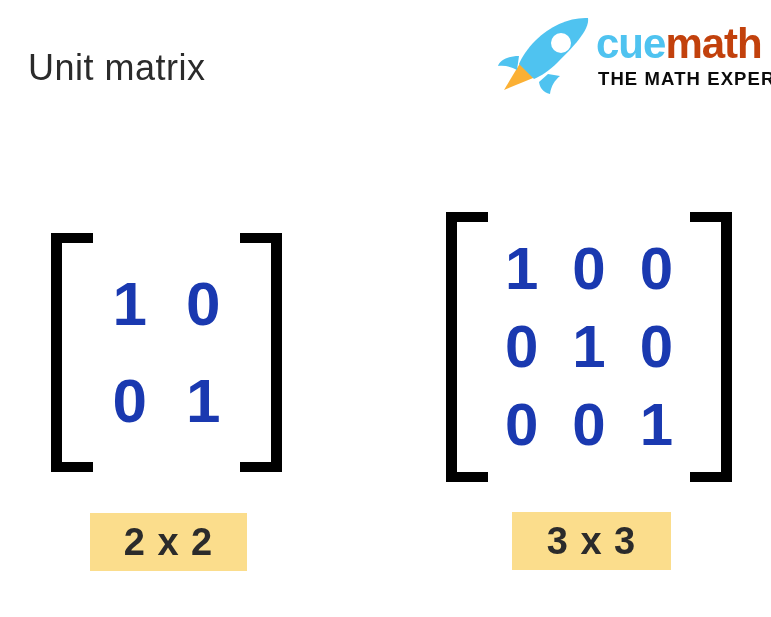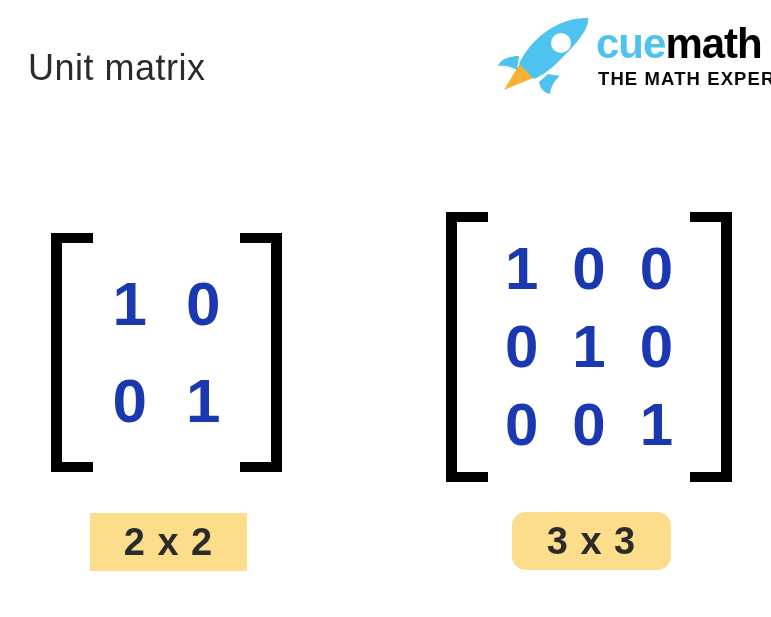--- a/index.html
+++ b/index.html
@@ -52,21 +52,21 @@
     top: 10px;
     width: 170px;
     height: 44px;
     font-size: 42px;
     font-weight: 700;
     letter-spacing: -1px;
     line-height: 44px;
     white-space: nowrap;
   }
   .logo-cue { color: #4FC3F0; }
-  .logo-math { color: #000000; margin-top: 7px; }
+  .logo-math { color: #c2410c; margin-top: 7px; }
   .logo-tagline {
     position: absolute;
     left: 106px;
     top: 56px;
     font-size: 18.5px;
     font-weight: 700;
     letter-spacing: 1.1px;
     color: #0b0b0b;
     white-space: nowrap;
   }
@@ -139,21 +139,21 @@
     font-family: "Liberation Sans", sans-serif;
     font-size: 38px;
     font-weight: 700;
     letter-spacing: 1px;
     display: flex;
     align-items: center;
     justify-content: center;
     box-sizing: border-box;
   }
   #badge-2x2 { left: 90px; top: 513px; width: 157px; height: 58px; }
-  #badge-3x3 { left: 512px; top: 512px; width: 159px; height: 58px; border-radius: 14px; }
+  #badge-3x3 { left: 512px; top: 512px; width: 159px; height: 58px; }
 </style>
 </head>
 <body>
 
 <div class="page-title">Unit matrix</div>
 
 <div class="logo">
 
   <svg class="logo-rocket" viewBox="0 0 104 78">
 

